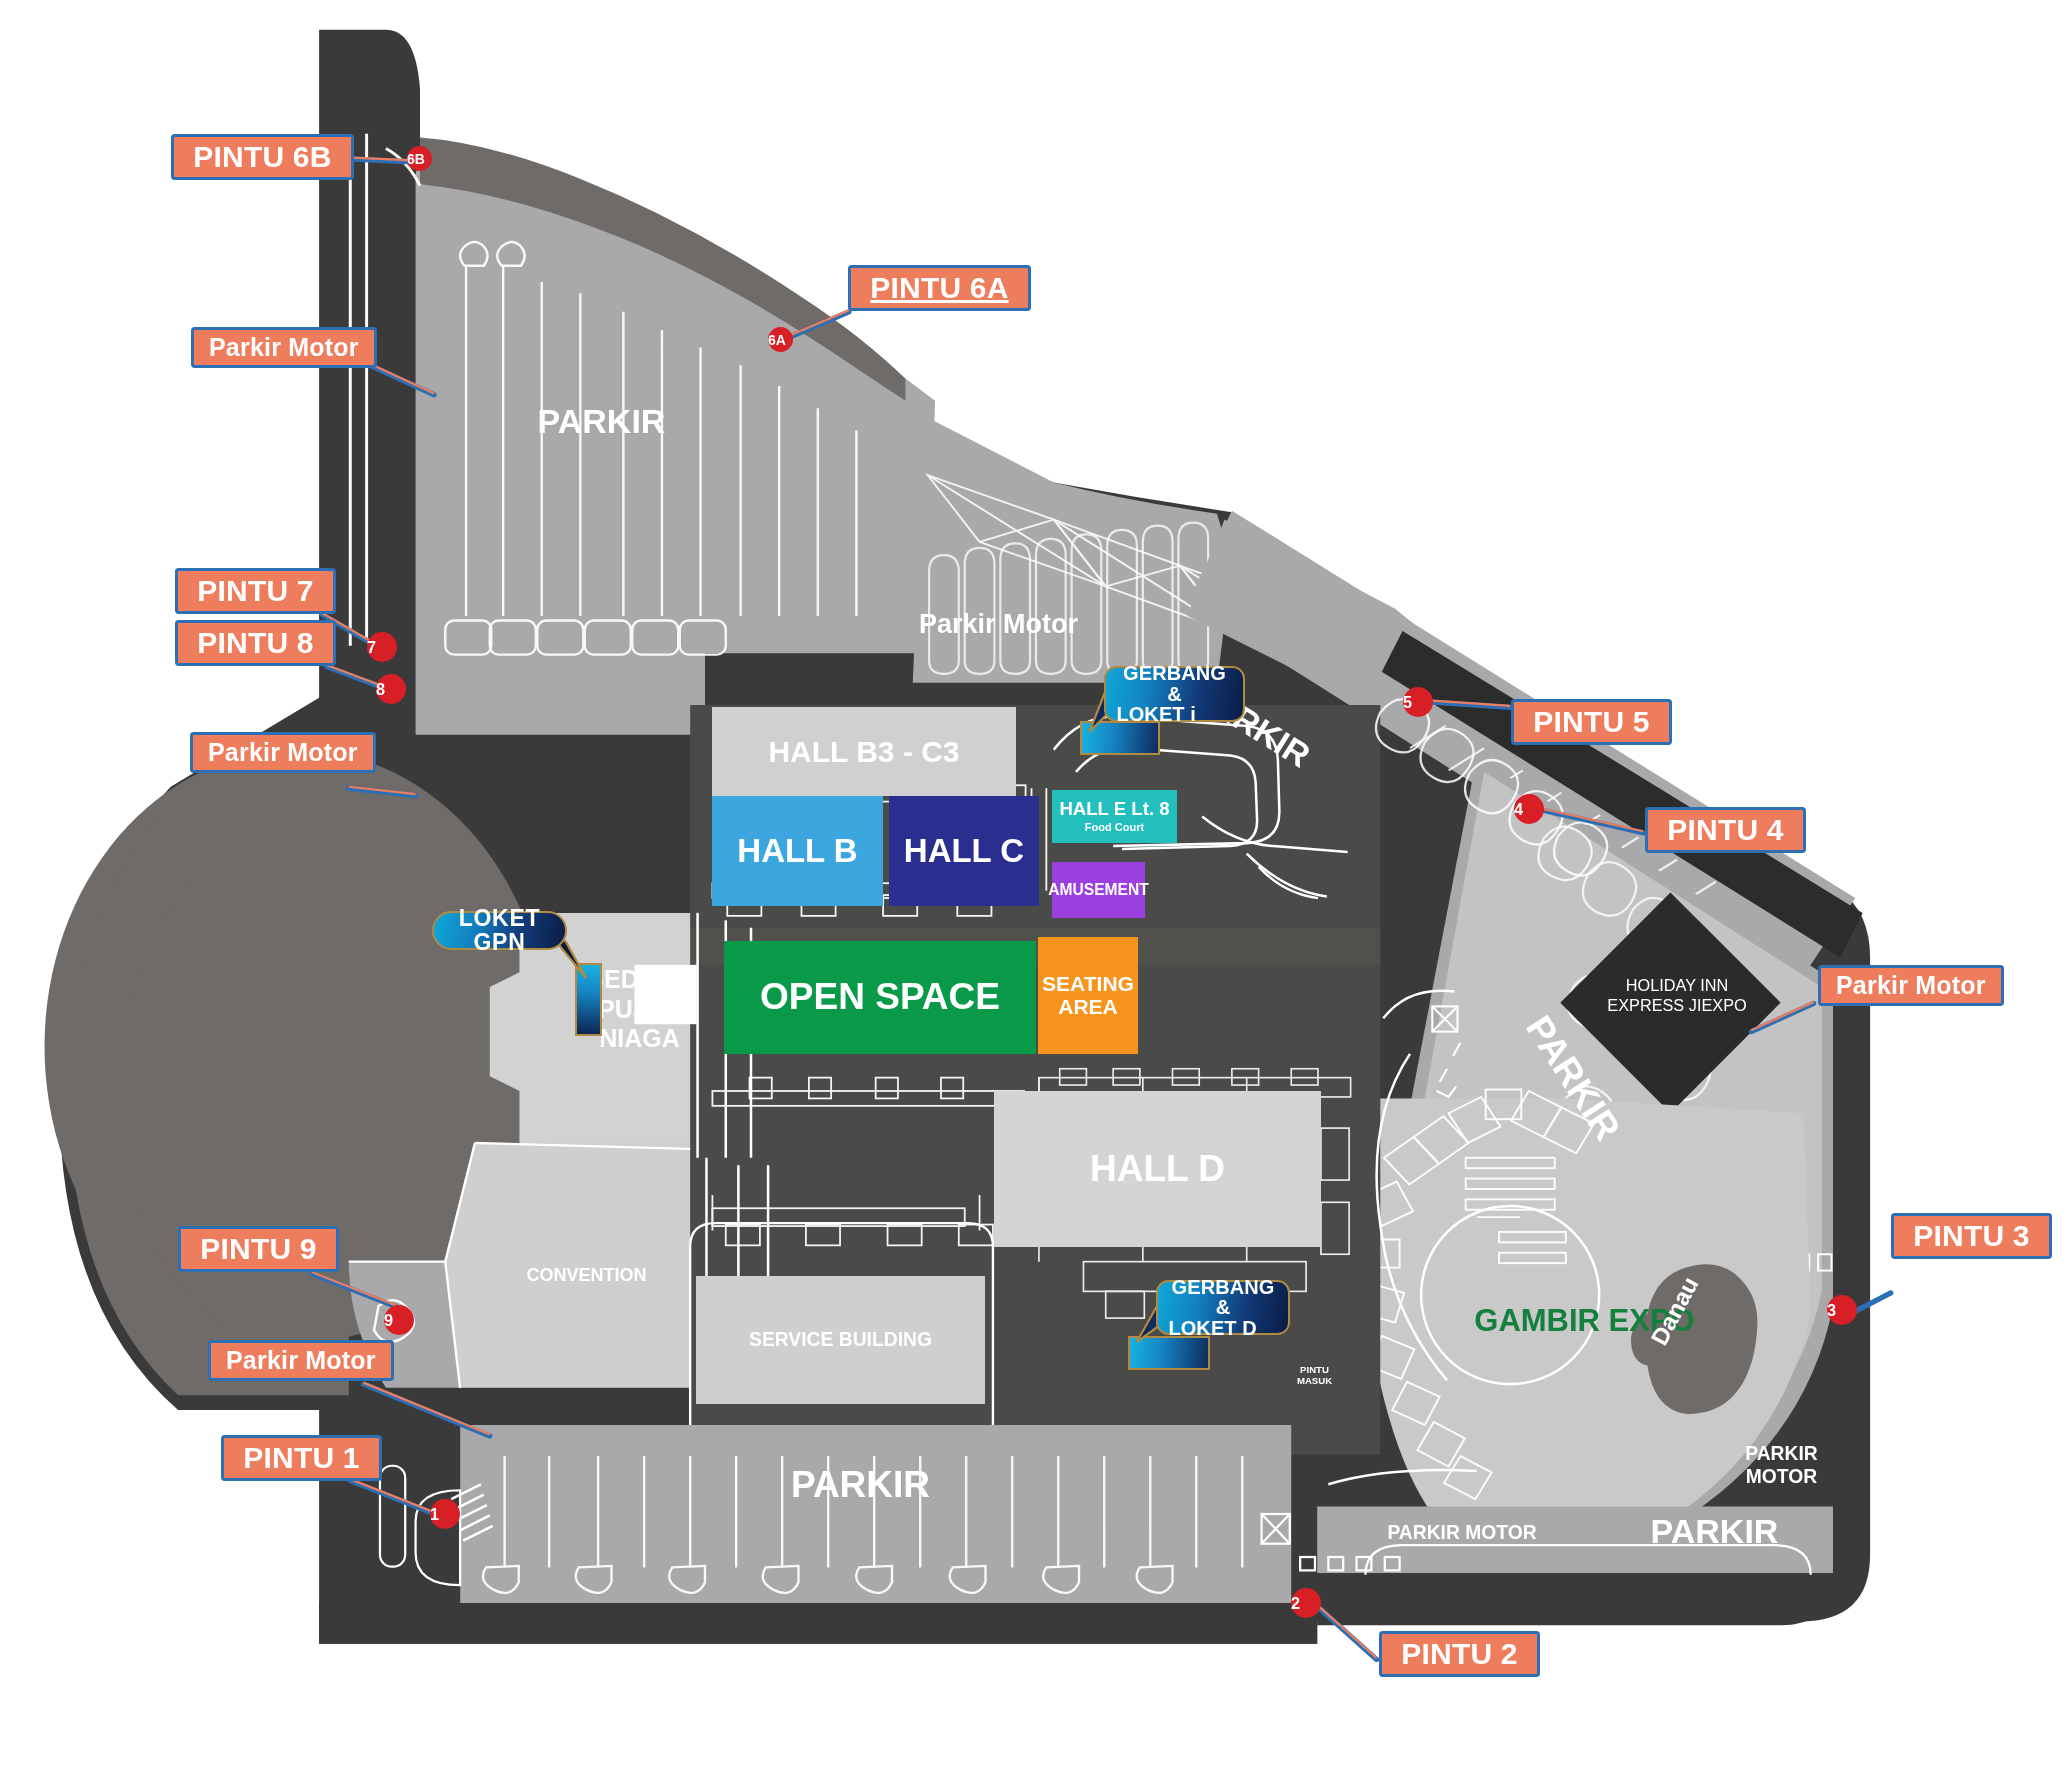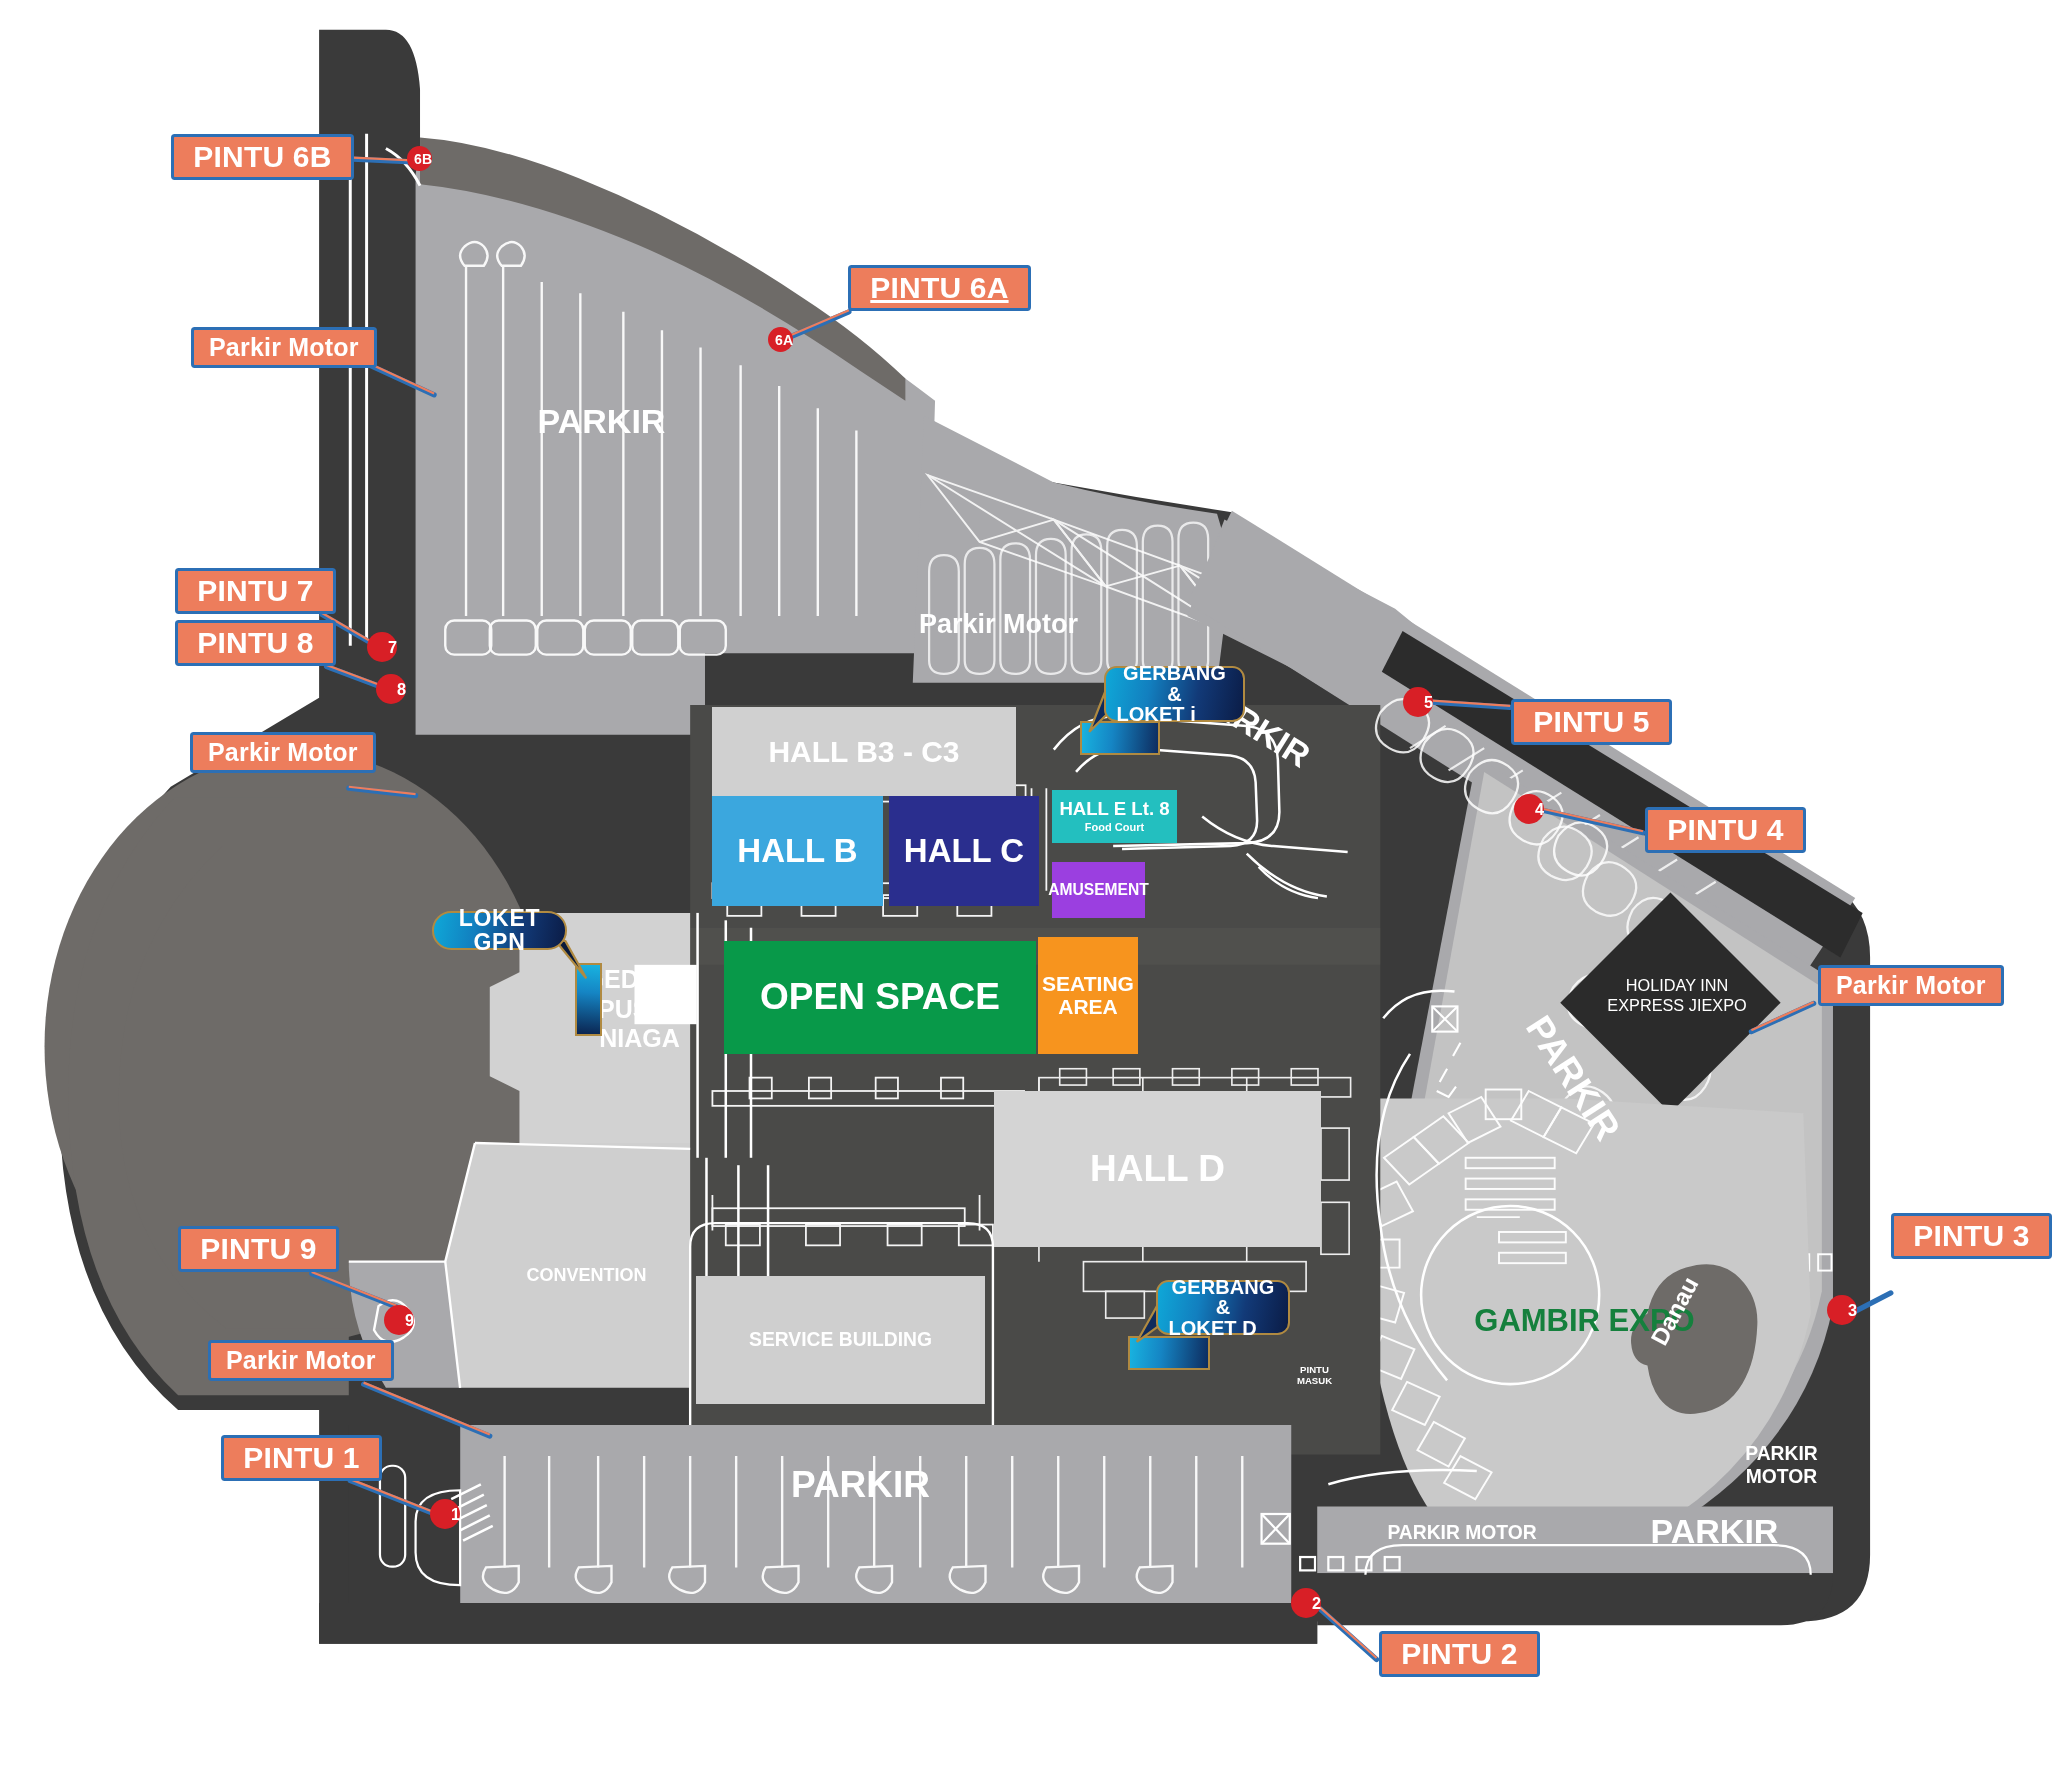--- a/index.html
+++ b/index.html
@@ -25,21 +25,21 @@
   .callout.pintu{font-size:30px;padding:0 19.3px;height:46px;}
   .callout.motor{font-size:25px;padding:0 15px;height:41px;}
 
   
   .gate{
     position:absolute;
     background:#D81F26;
     border-radius:50%;
     color:#fff;
     font-weight:bold;
-    display:flex;align-items:center;justify-content:flex-end;
+    display:flex;align-items:center;justify-content:flex-start;
     box-sizing:border-box;
     z-index:45;
   }
   .gate.sm{width:25px;height:25px;font-size:14px;}
   .gate.md{width:30px;height:30px;font-size:16.3px;}
 
   
   .loket{
     position:absolute;
     border:2.2px solid #B08A41;

